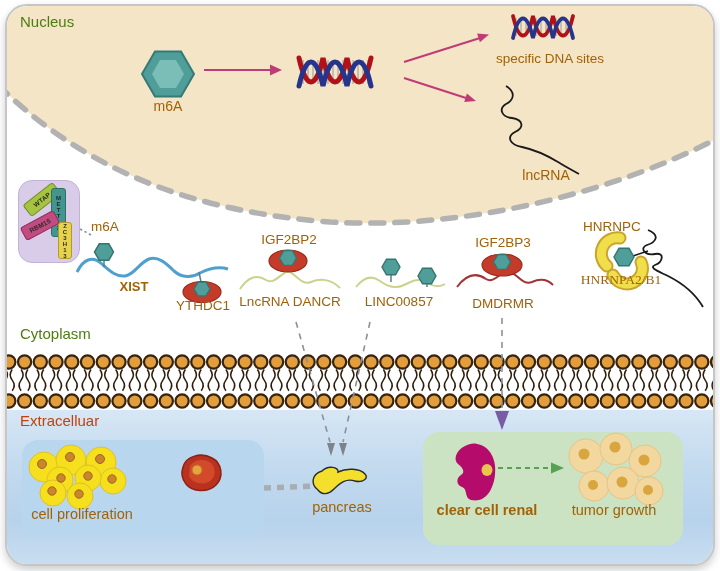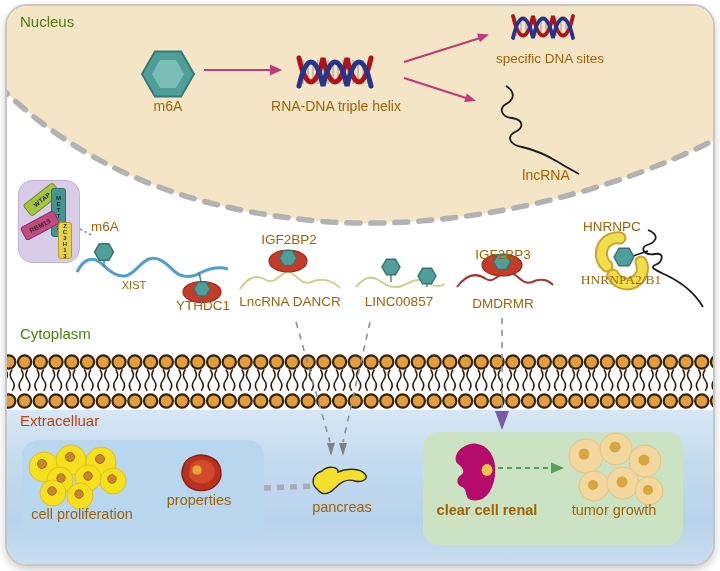--- a/index.html
+++ b/index.html
@@ -403,41 +403,39 @@
 
   <div class="complex">
     <div class="chip" style="left:4px;top:11px;width:36px;height:13px;background:#a7c440;border:1px solid #6f8f1f;transform:rotate(-38deg);">WTAP</div>
     <div class="chip chip-v" style="left:32px;top:7px;width:13px;height:47px;background:#46948e;border:1px solid #2e6f6a;color:#10302d;">METTL3</div>
     <div class="chip" style="left:2px;top:37px;width:36px;height:13px;background:#c24b80;border:1px solid #8f2f5c;transform:rotate(-28deg);">RBM15</div>
     <div class="chip chip-v" style="left:39px;top:41px;width:12px;height:35px;background:#e7d34b;border:1px solid #b09c2a;">ZC3H13</div>
   </div>
 
   <div class="lbl lbl-region" style="left:20px;top:13px;">Nucleus</div>
   <div class="lbl" style="left:146px;top:98px;width:44px;font-size:14px;">m6A</div>
-  <div class="lbl" style="left:256px;top:98px;width:160px;font-size:14px;">RNA-DNA triple helix</div>
   <div class="lbl" style="left:470px;top:51px;width:160px;">specific DNA sites</div>
   <div class="lbl" style="left:506px;top:167px;width:80px;font-size:14px;">lncRNA</div>
 
   <div class="lbl" style="left:91px;top:219px;width:42px;text-align:left;">m6A</div>
-  <div class="lbl" style="left:110px;top:279px;width:48px;font-size:11px;">XIST</div>
+  <div class="lbl" style="left:110px;top:279px;width:48px;font-size:13px;font-weight:bold;">XIST</div>
   <div class="lbl" style="left:166px;top:298px;width:74px;">YTHDC1</div>
   <div class="lbl" style="left:250px;top:232px;width:78px;">IGF2BP2</div>
   <div class="lbl" style="left:230px;top:294px;width:120px;">LncRNA DANCR</div>
   <div class="lbl" style="left:351px;top:294px;width:96px;">LINC00857</div>
-  <div class="lbl" style="left:464px;top:235px;width:78px;margin-top:12px;">IGF2BP3</div>
+  <div class="lbl" style="left:464px;top:235px;width:78px;">IGF2BP3</div>
   <div class="lbl" style="left:462px;top:296px;width:82px;">DMDRMR</div>
   <div class="lbl" style="left:570px;top:219px;width:84px;">HNRNPC</div>
   <div class="lbl" style="left:564px;top:272px;width:114px;font-family:Liberation Serif, serif;">HNRNPA2/B1</div>
 
   <div class="lbl lbl-region" style="left:20px;top:325px;">Cytoplasm</div>
   <div class="lbl lbl-region lbl-ex" style="left:20px;top:412px;">Extracelluar</div>
 
   <div class="lbl lbl-big" style="left:24px;top:506px;width:116px;">cell proliferation</div>
   <div style="position:absolute;left:144px;top:492px;width:110px;">
-    <div class="lbl lbl-big" style="position:static;">properties</div>
   </div>
   <div class="lbl lbl-big" style="left:303px;top:499px;width:78px;">pancreas</div>
   <div style="position:absolute;left:428px;top:502px;width:118px;font-weight:bold;">
     <div class="lbl lbl-big" style="position:static;">clear cell renal</div>
   </div>
   <div style="position:absolute;left:554px;top:502px;width:120px;">
     <div class="lbl lbl-big" style="position:static;">tumor growth</div>
   </div>
 
 </div>

